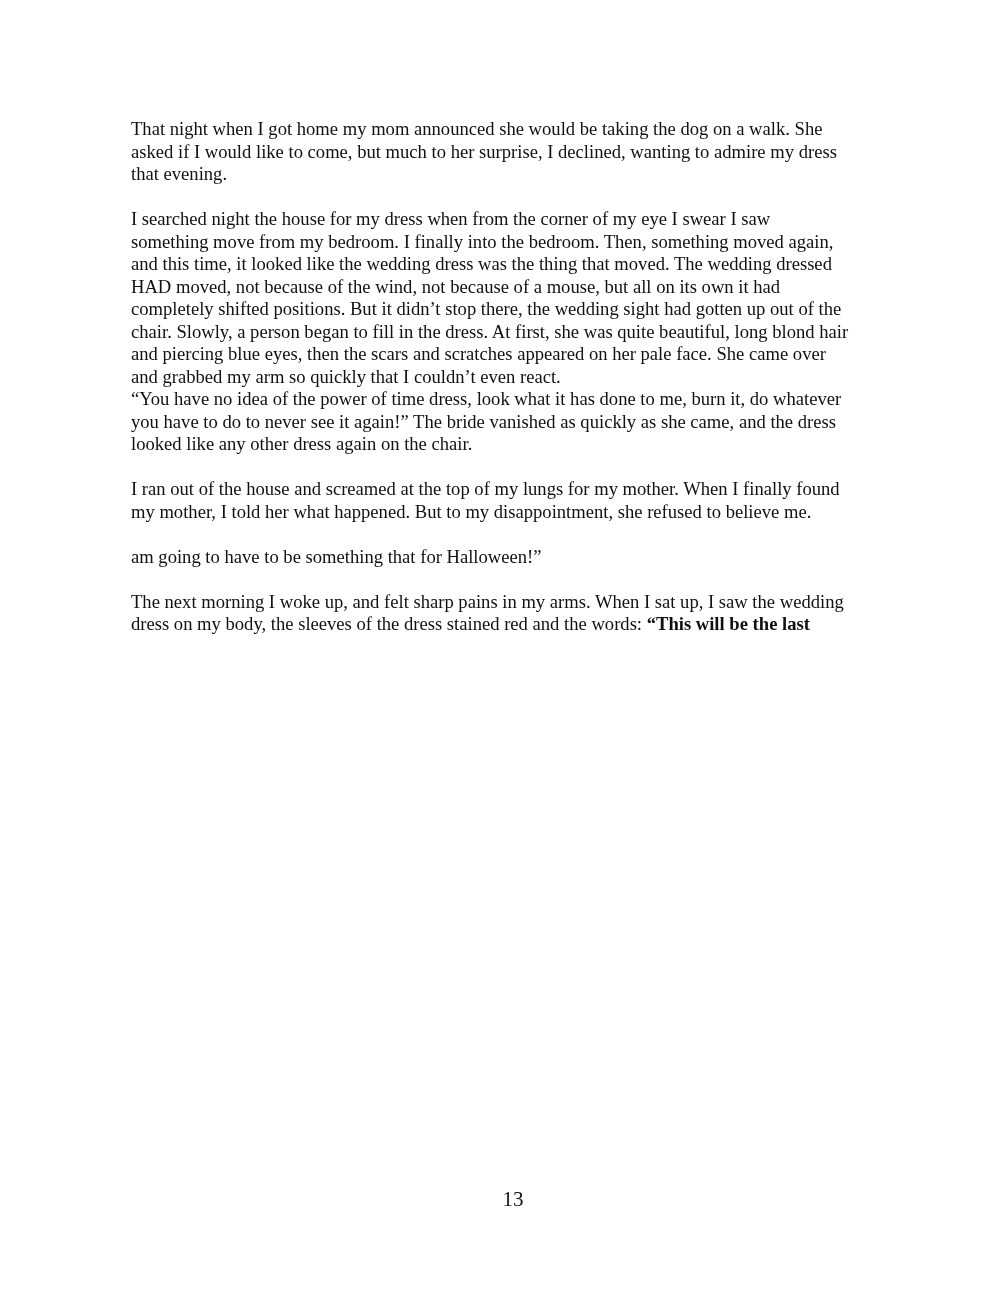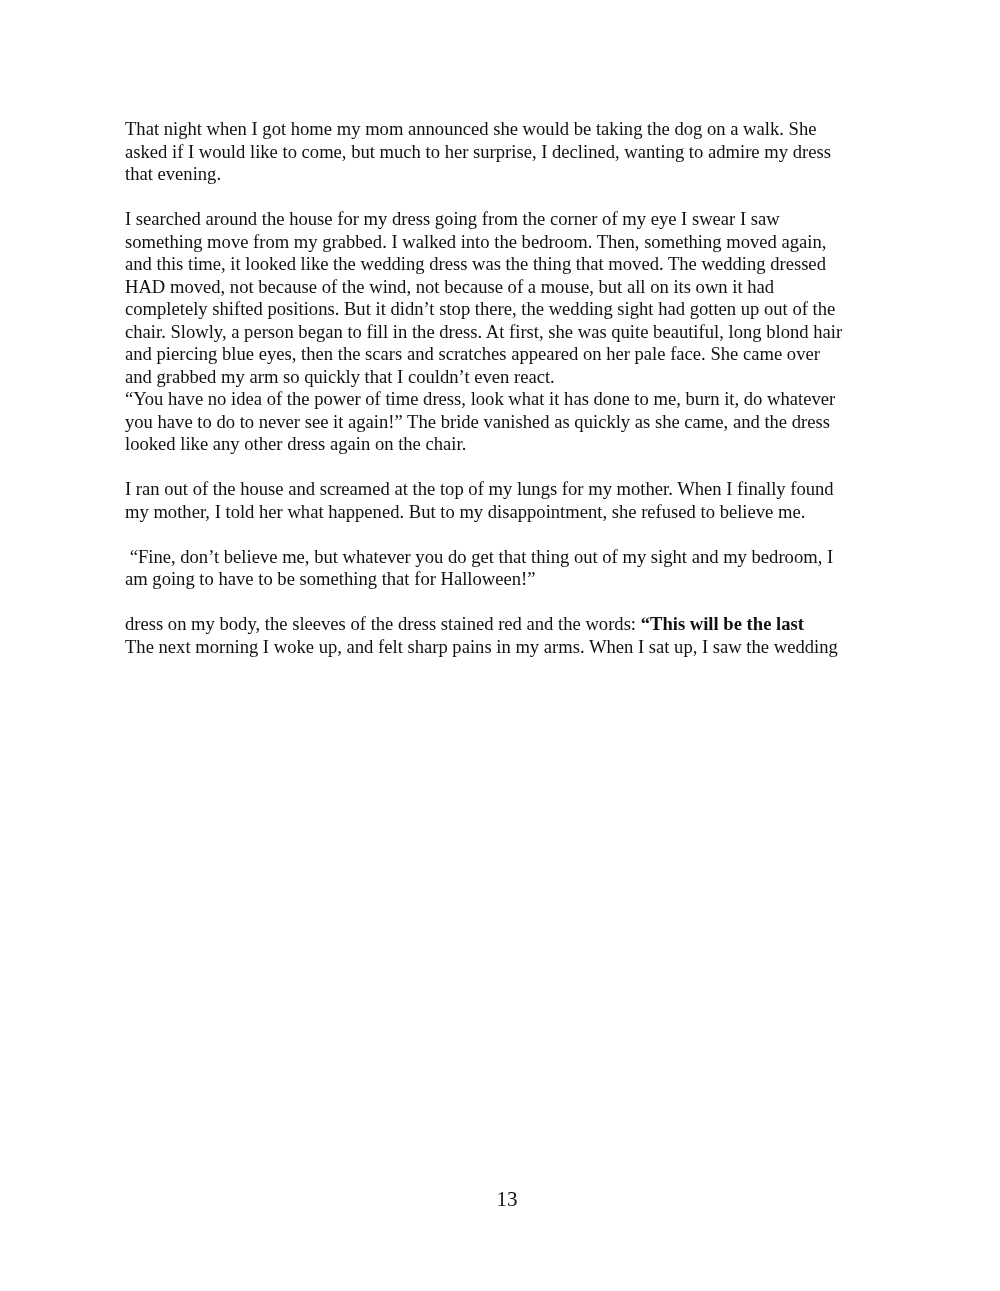--- a/index.html
+++ b/index.html
@@ -10,21 +10,21 @@
     body {
       width: 1000px;
       height: 1291px;
       position: relative;
       overflow: hidden;
       font-family: "Liberation Serif", "DejaVu Serif", serif;
       color: #111111;
     }
     .page {
       position: absolute;
-      left: 7px; top: 0;
+      left: 13px; top: 0;
       width: 796px;
       height: 1291px;
       background: #ffffff;
       border-radius: 29px;
     }
     .body-text {
       position: absolute;
       left: 118px;
       top: 118px;
       width: 770px;
@@ -62,47 +62,46 @@
   <div class="body-text">
 
     <p class="para">
       <span class="line">That night when I got home my mom announced she would be taking the dog on a walk. She</span>
       <span class="line">asked if I would like to come, but much to her surprise, I declined, wanting to admire my dress</span>
       <span class="line">that evening.</span>
     </p>
     <div class="gap"></div>
 
     <p class="para">
-      <span class="line">I searched around the house for my dress going from the corner of my eye I swear I saw</span>
-      <span class="line">something move from my grabbed. I walked into the bedroom. Then, something moved again,</span>
+      <span class="line">I searched night the house for my dress when from the corner of my eye I swear I saw</span>
+      <span class="line">something move from my bedroom. I finally into the bedroom. Then, something moved again,</span>
       <span class="line">and this time, it looked like the wedding dress was the thing that moved. The wedding dressed</span>
       <span class="line">HAD moved, not because of the wind, not because of a mouse, but all on its own it had</span>
       <span class="line">completely shifted positions. But it didn’t stop there, the wedding sight had gotten up out of the</span>
       <span class="line">chair. Slowly, a person began to fill in the dress. At first, she was quite beautiful, long blond hair</span>
       <span class="line">and piercing blue eyes, then the scars and scratches appeared on her pale face. She came over</span>
       <span class="line">and grabbed my arm so quickly that I couldn’t even react.</span>
       <span class="line">“You have no idea of the power of time dress, look what it has done to me, burn it, do whatever</span>
       <span class="line">you have to do to never see it again!”  The bride vanished as quickly as she came, and the dress</span>
       <span class="line">looked like any other dress again on the chair.</span>
     </p>
     <div class="gap"></div>
 
     <p class="para">
       <span class="line">I ran out of the house and screamed at the top of my lungs for my mother. When I finally found</span>
       <span class="line">my mother, I told her what happened. But to my disappointment, she refused to believe me.</span>
     </p>
     <div class="gap"></div>
 
     <p class="para">
-      <span class="line" style="white-space: pre;"> “Fine, don’t believe me, but whatever you do get that thing out of my sight and my bedroom, I</span>
       <span class="line">am going to have to be something that for Halloween!”</span>
     </p>
     <div class="gap"></div>
 
     <p class="para">
+      <span class="line">The next morning I woke up, and felt sharp pains in my arms. When I sat up, I saw the wedding</span>
       <span class="line"><span>dress on my body, the sleeves of the dress stained red and the words: </span><b>“This will be the last</b></span>
-      <span class="line">The next morning I woke up, and felt sharp pains in my arms. When I sat up, I saw the wedding</span>
     </p>
 
   </div>
 
   <div class="page-number">13</div>
 </div>
 
 </body></html>

